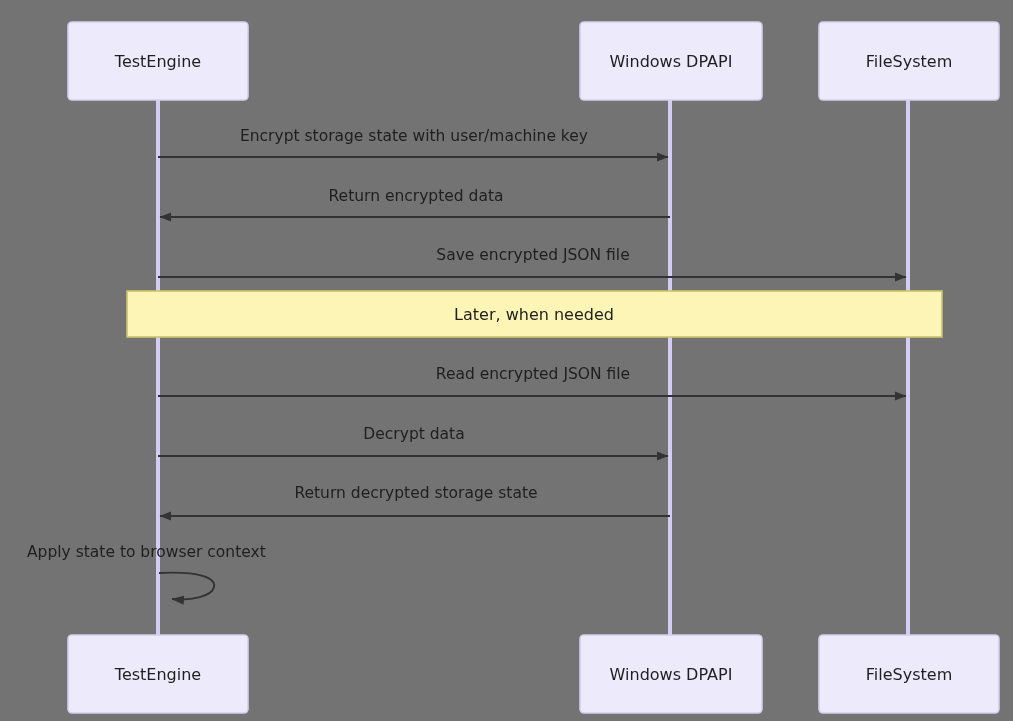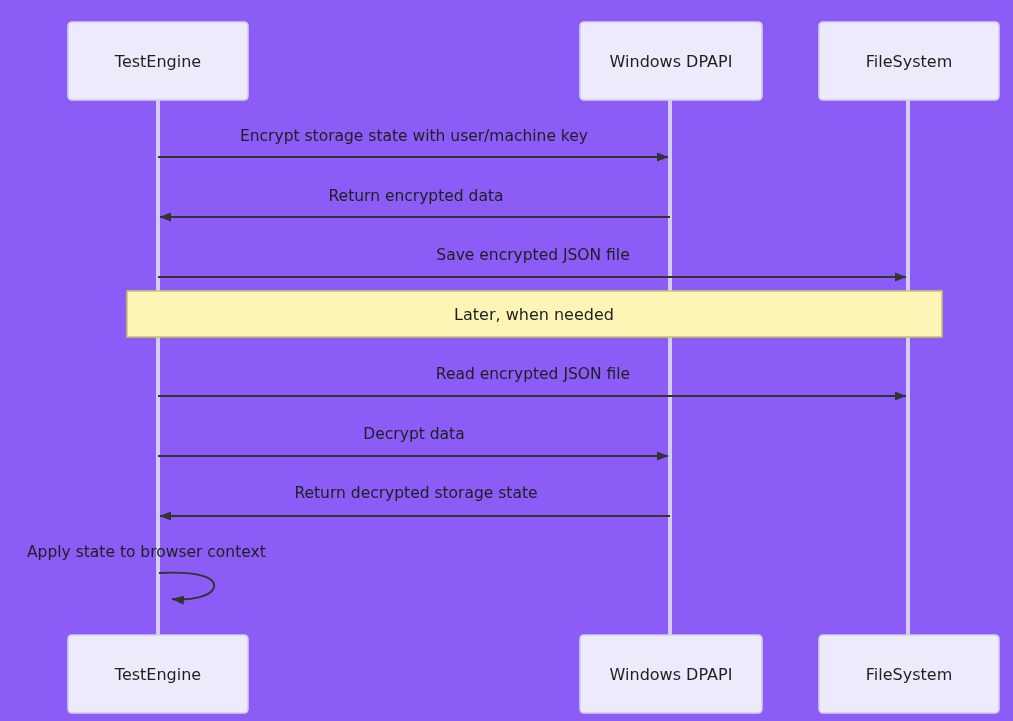--- a/index.html
+++ b/index.html
@@ -8,21 +8,21 @@
     padding: 0;
     background: #ffffff;
   }
   body {
     font-family: "DejaVu Sans", "Liberation Sans", sans-serif;
   }
   #diagram-root {
     position: relative;
     width: 1013px;
     height: 721px;
-    background: #8b5cf6;
+    background: #737373;
     overflow: hidden;
   }
   svg#seq-svg {
     position: absolute;
     top: 0;
     left: 0;
     width: 1013px;
     height: 721px;
     display: block;
   }

